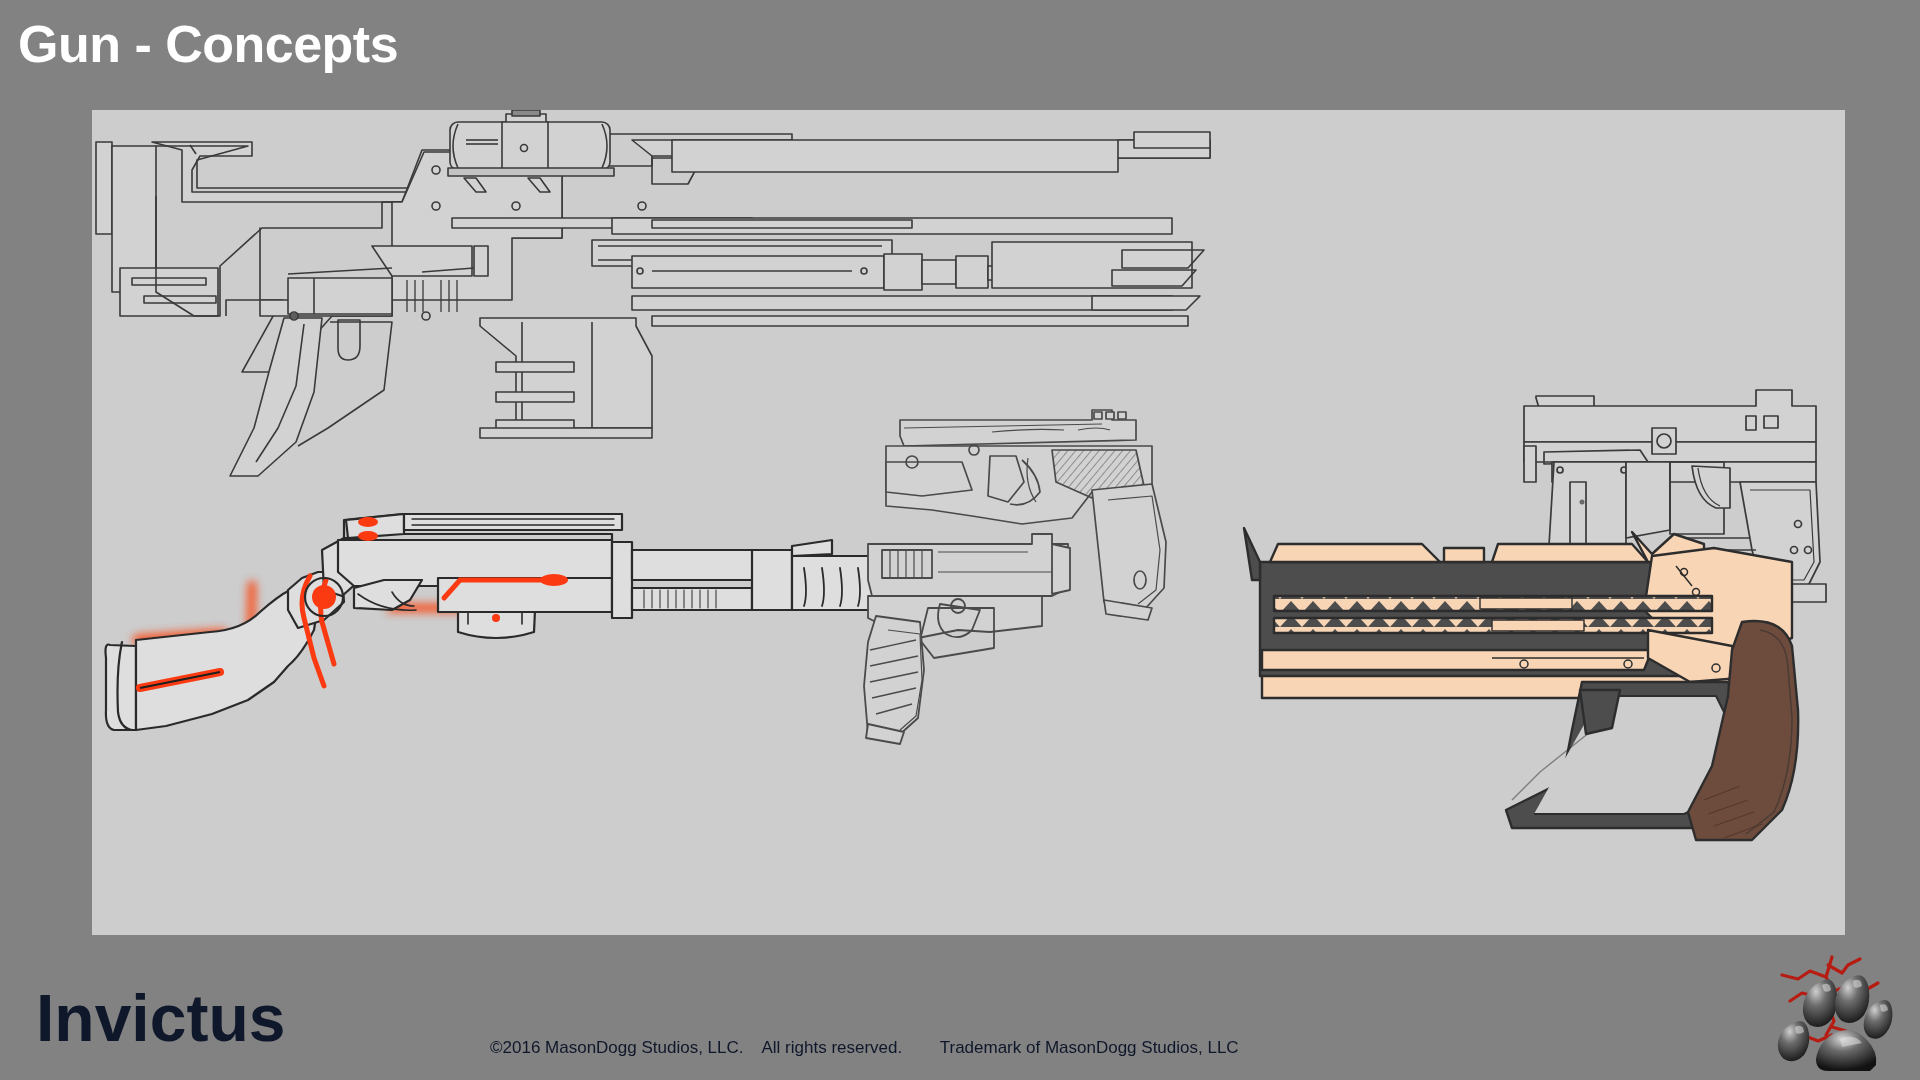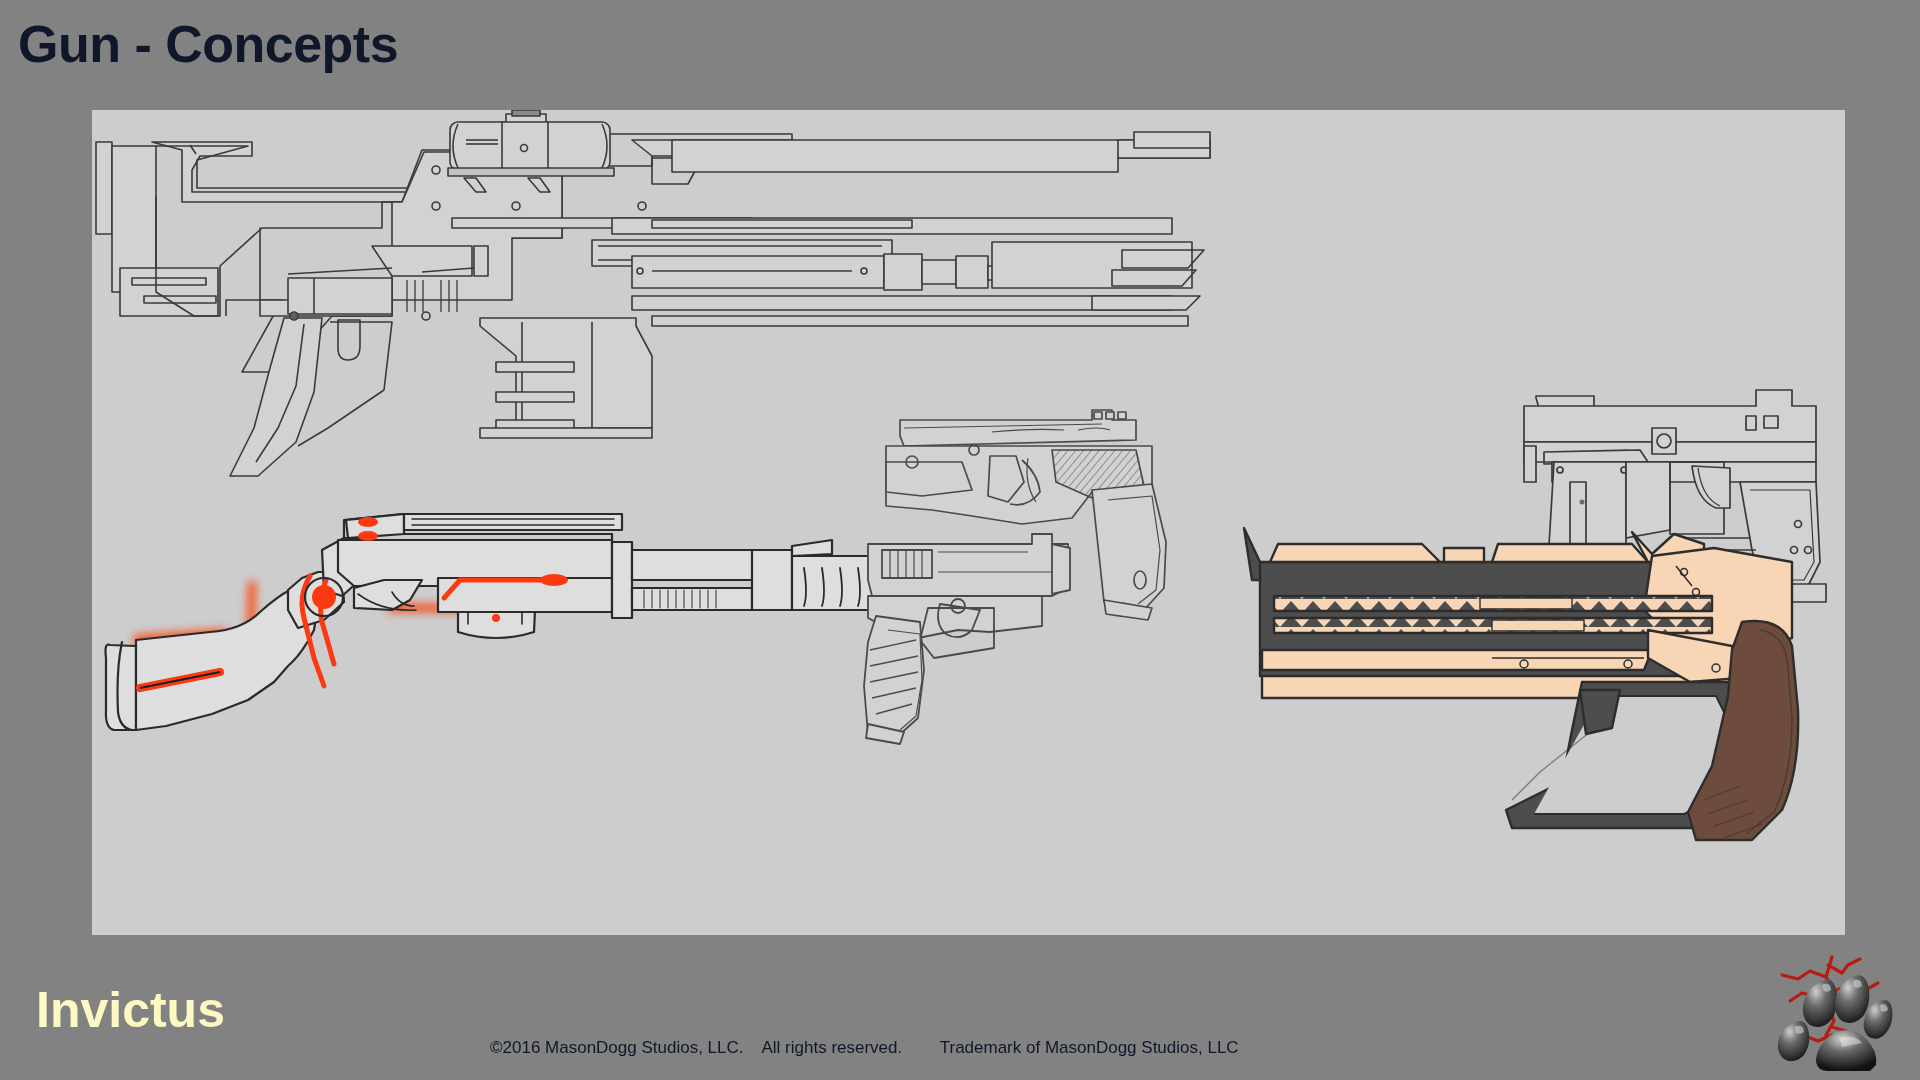--- a/index.html
+++ b/index.html
@@ -13,39 +13,39 @@
     position:relative;
     width:1920px; height:1080px;
     background:#828282;
   }
   
   #title {
     position:absolute;
     left:18px; top:18px;
     font-size:52px;
     font-weight:bold;
-    color:#0f172a;
+    color:#ffffff;
     letter-spacing:-0.5px;
     line-height:1;
   }
   
   #art-panel {
     position:absolute;
     left:92px; top:110px;
     width:1753px; height:825px;
     background:#cdcdcd;
   }
   #art-panel svg { display:block; width:100%; height:100%; }
   
   #brand {
     position:absolute;
     left:36px; top:985px;
-    font-size:50px;
+    font-size:66px;
     font-weight:bold;
-    color:#fef9c3;
+    color:#0f172a;
     line-height:1;
   }
   #legal {
     position:absolute;
     left:490px; top:1038px;
     font-size:17px;
     color:#0f172a;
     white-space:pre;
     font-family:"Liberation Sans", sans-serif;
   }

